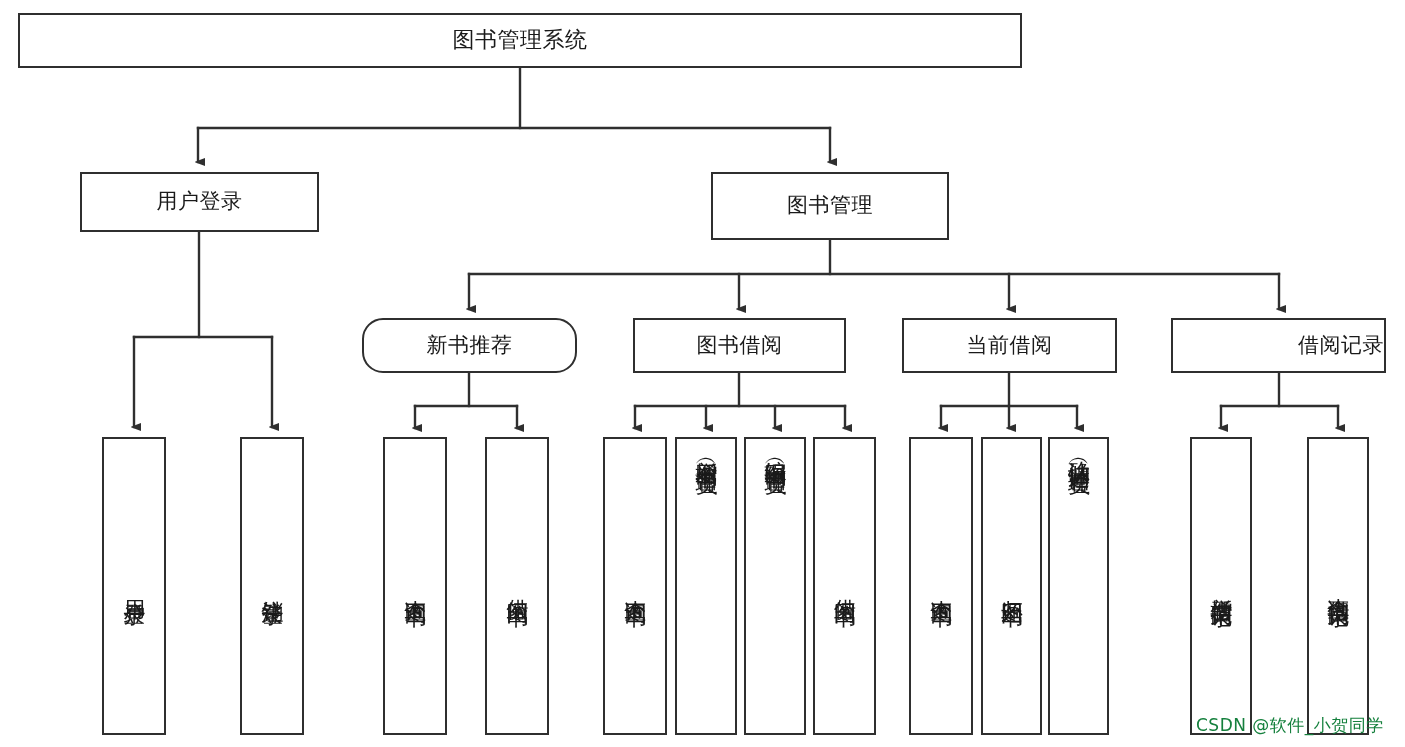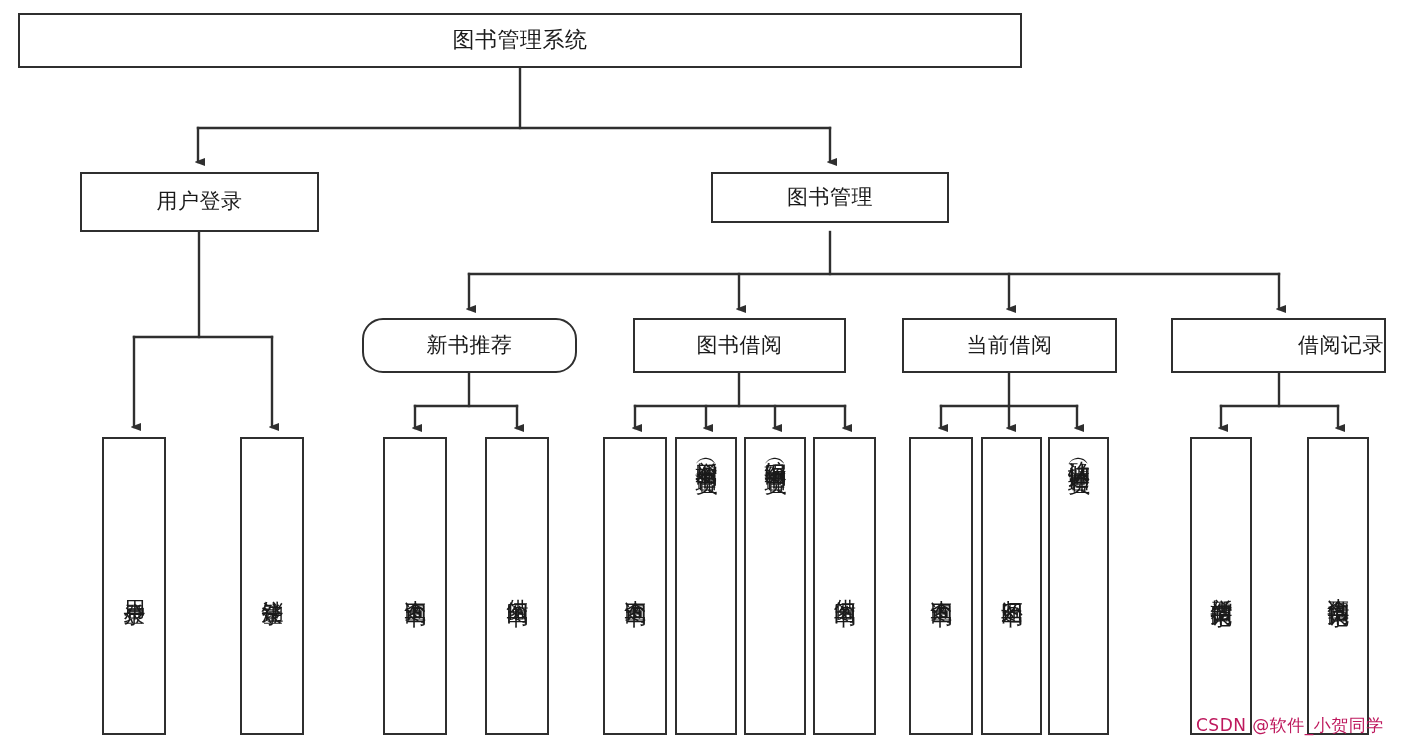--- a/index.html
+++ b/index.html
@@ -65,21 +65,21 @@
   }
   .node.vertical.centered {
     align-items: center;
     padding-top: 0;
   }
   #watermark {
     position: absolute;
     left: 1196px;
     top: 714px;
     font-size: 17px;
-    color: #be185d;
+    color: #15803d;
     white-space: nowrap;
     letter-spacing: 0.5px;
     font-family: "DejaVu Sans", "Liberation Sans", sans-serif;
   }
 </style>
 </head>
 <body>
 
 <div id="diagram-root">
 
@@ -134,21 +134,21 @@
   </svg>
 
   <div class="node horizontal root" style="left:18px; top:13px; width:1004px; height:55px;">
     <span class="node-label">图书管理系统</span>
   </div>
 
   <div class="node horizontal" style="left:80px; top:172px; width:239px; height:60px;">
     <span class="node-label">用户登录</span>
   </div>
 
-  <div class="node horizontal" style="left:711px; top:172px; width:238px; height:51px;">
+  <div class="node horizontal" style="left:711px; top:172px; width:238px; height:68px;">
     <span class="node-label">图书管理</span>
   </div>
 
   <div class="node horizontal" style="left:362px; top:318px; width:215px; height:55px;border-radius:21px;">
     <span class="node-label">新书推荐</span>
   </div>
 
   <div class="node horizontal" style="left:633px; top:318px; width:213px; height:55px;">
     <span class="node-label">图书借阅</span>
   </div>

